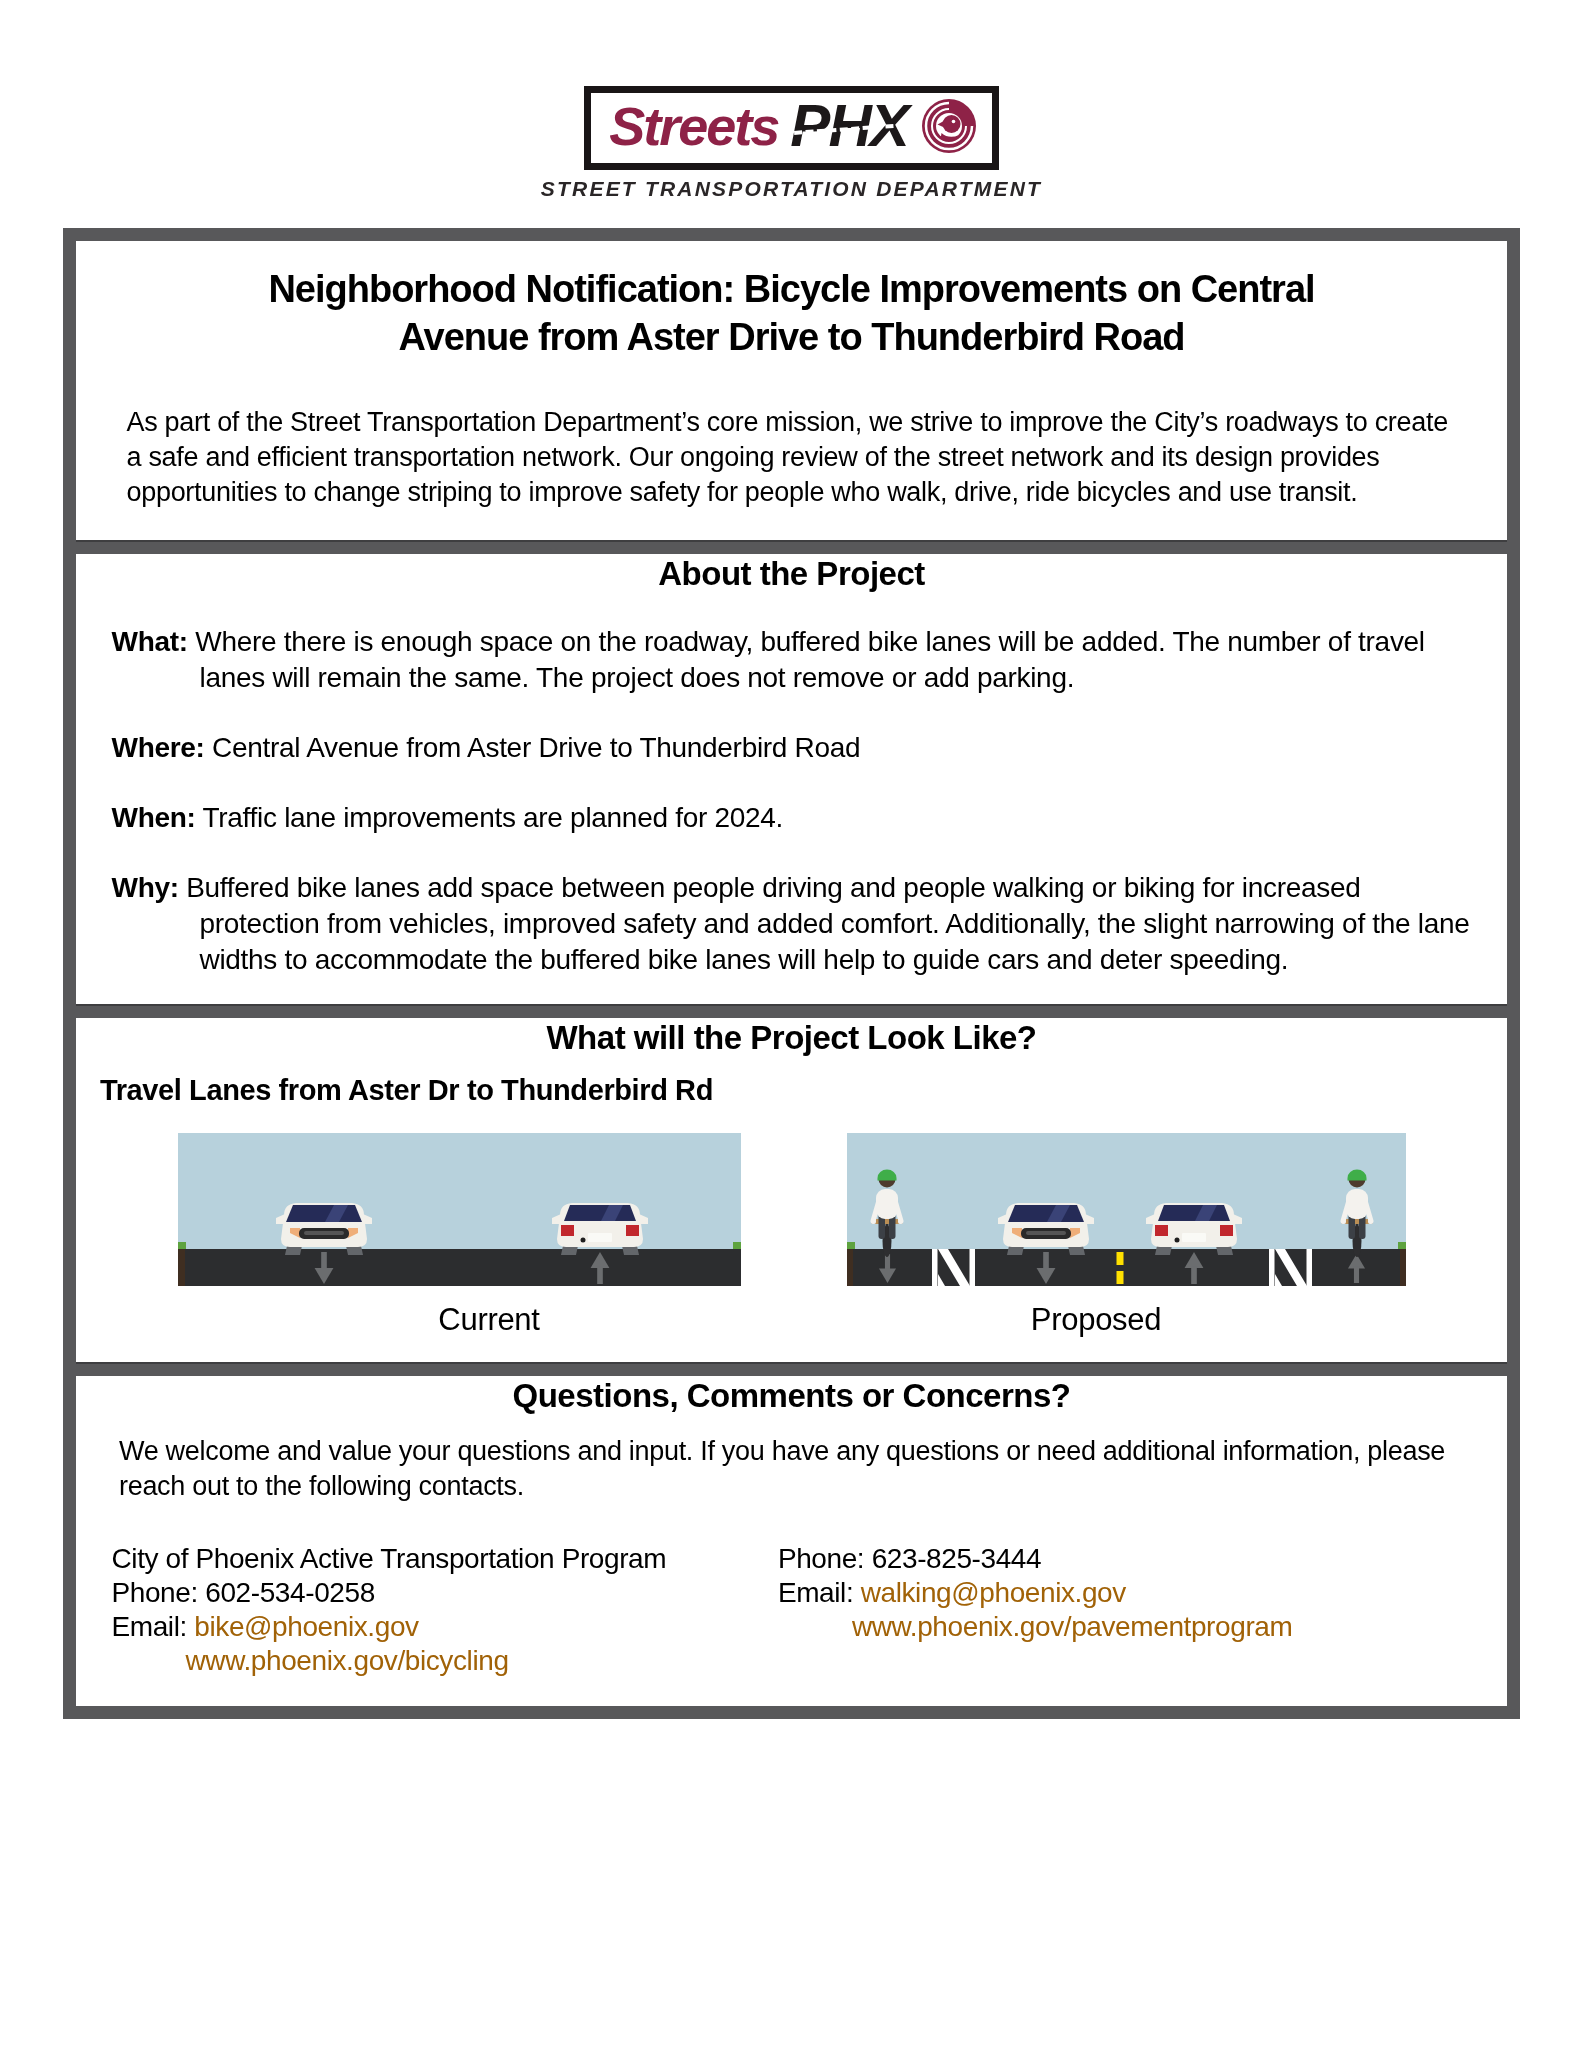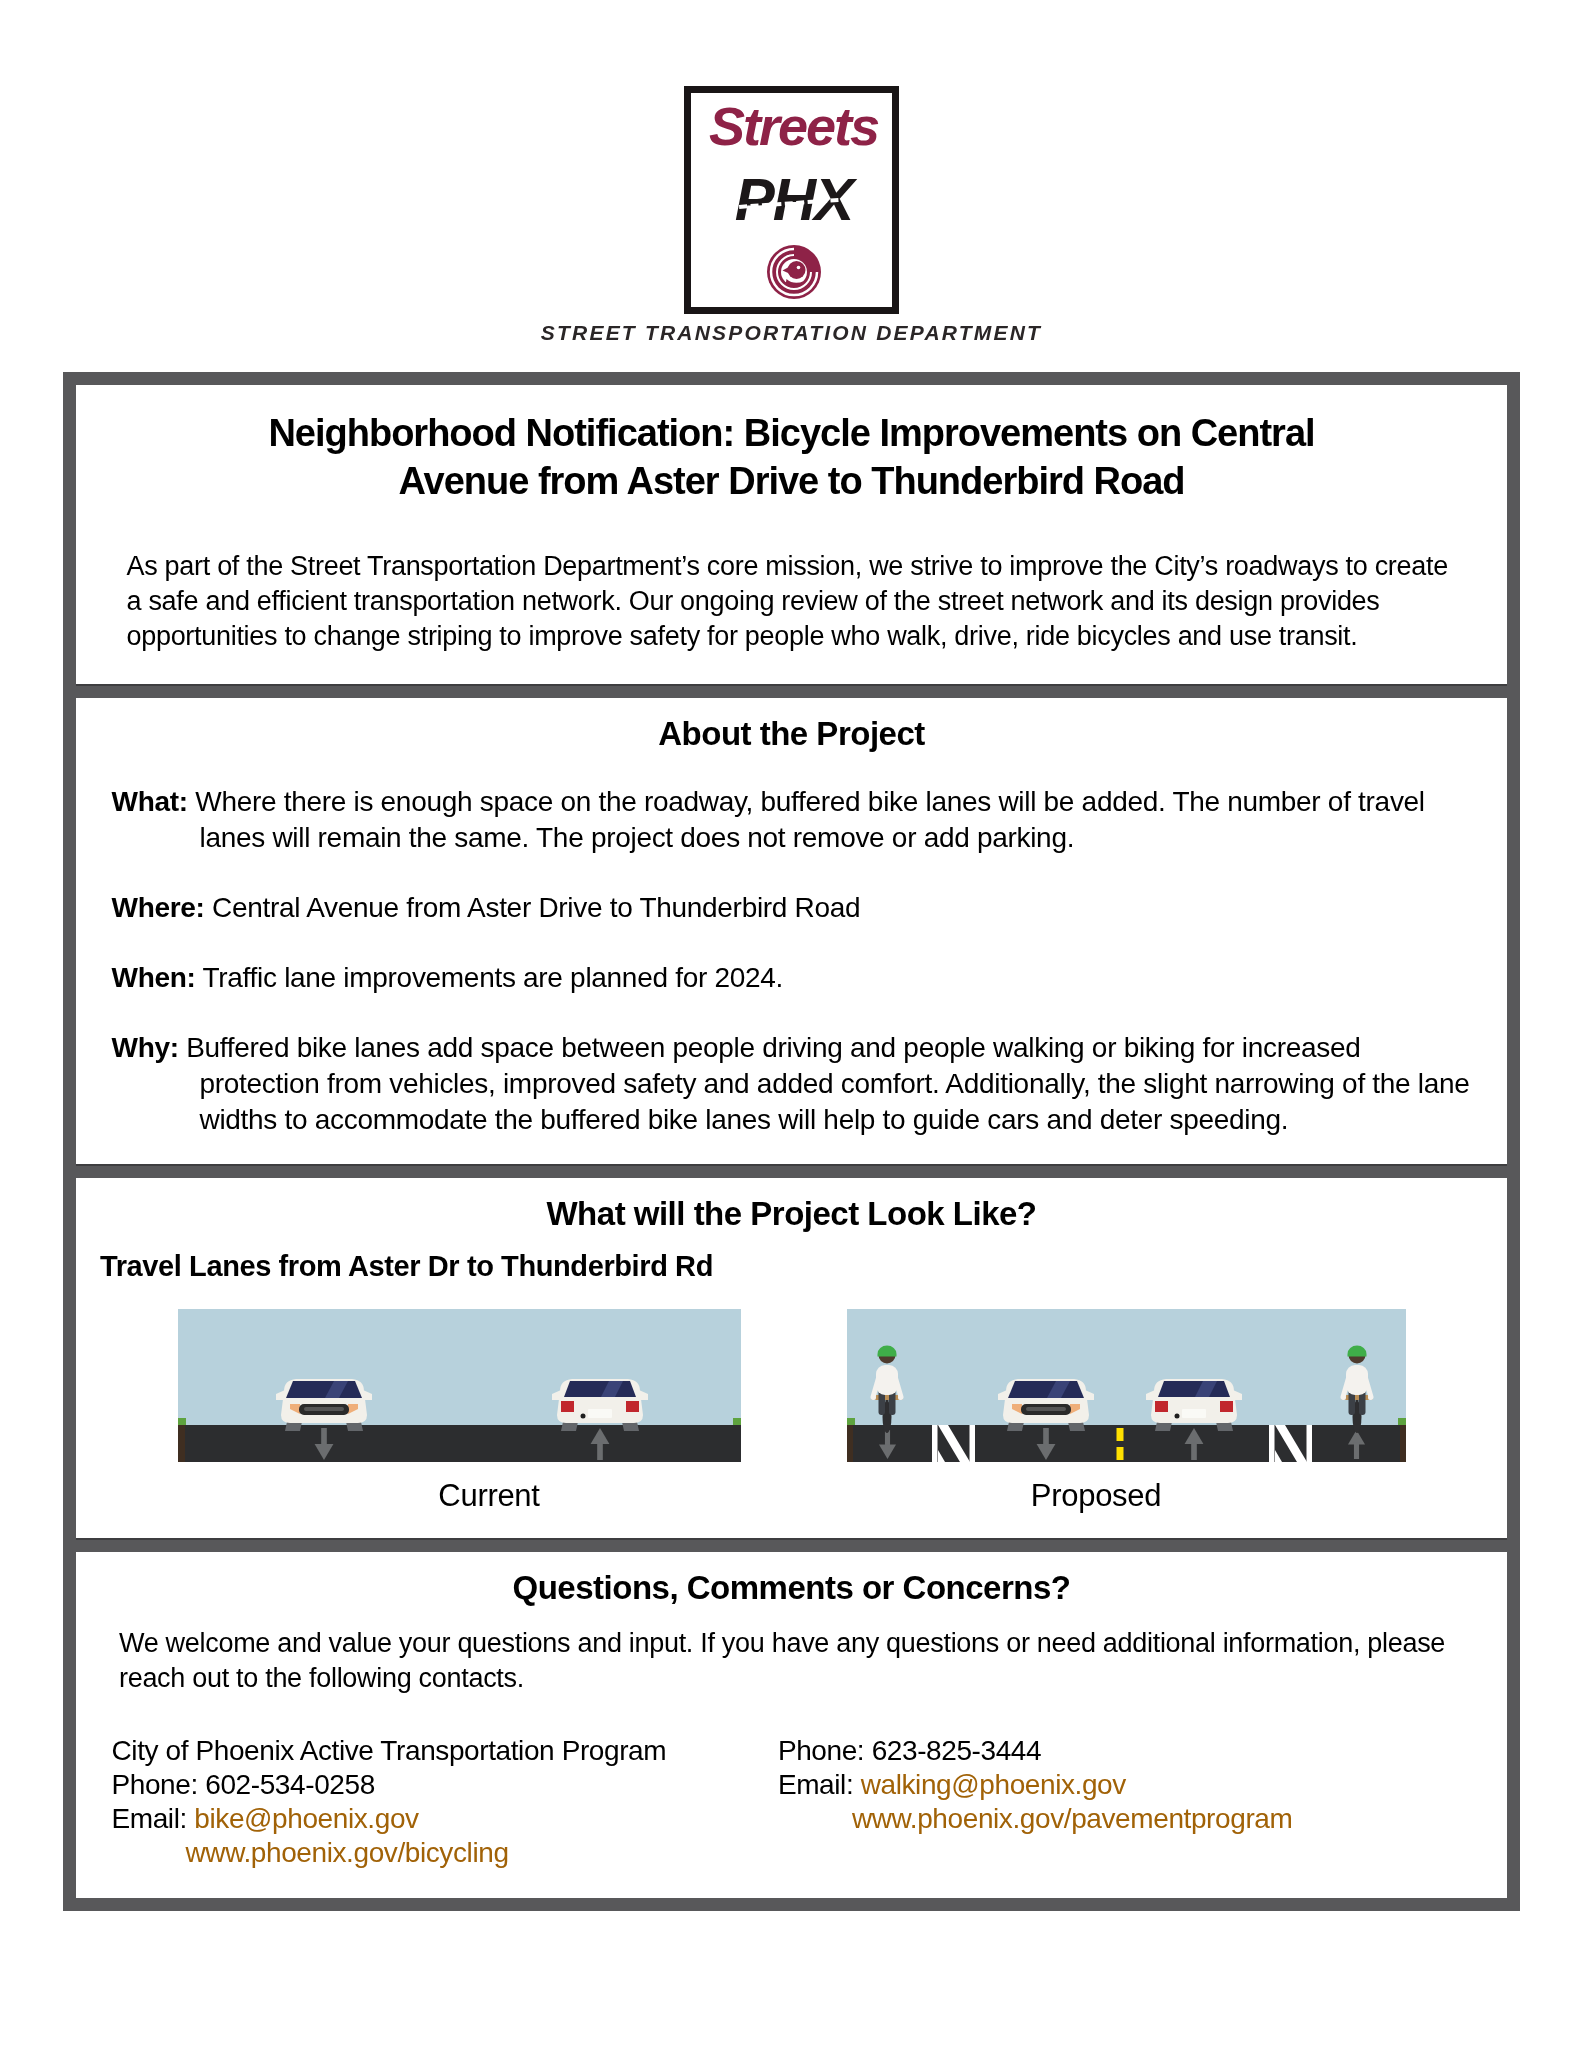--- a/index.html
+++ b/index.html
@@ -6,21 +6,21 @@
   html,body { background:#ffffff; }
   body {
     width:1583px; height:2048px; position:relative; overflow:hidden;
     font-family:"Liberation Sans", sans-serif; color:#000;
   }
 
   
   .logo-block { width:100%; text-align:center; padding-top:86px; }
   .logo-box {
     display:inline-flex; align-items:center; gap:12px;
-    border:7px solid #191516; background:#fff; padding:2px 14px 6px 18px;flex-direction:column;
+    border:7px solid #191516; background:#fff; padding:2px 14px 6px 18px;
   }
   .logo-streets {
     font-style:italic; font-weight:bold; font-size:54px; color:#8e2247;
     letter-spacing:-2px; line-height:62px;
   }
   .logo-phx-wrap { position:relative; display:inline-block; }
   .logo-phx {
     font-style:italic; font-weight:bold; font-size:60px; color:#1c1819;
     letter-spacing:-2px; line-height:62px;
   }
@@ -44,21 +44,21 @@
   h1.doc-title {
     font-size:38px; line-height:48px; font-weight:bold; text-align:center;
     letter-spacing:-1px; max-width:1100px; margin:24px auto 0;
   }
   .intro {
     font-size:27px; line-height:35px; max-width:1330px;
     margin:44px auto 30px; letter-spacing:-0.3px;
   }
   h2.sec-head {
     font-size:33px; line-height:40px; font-weight:bold; text-align:center;
-    letter-spacing:-0.5px; padding-top:16px;
+    letter-spacing:-0.5px; 
   }
 
   
   .about-list { max-width:1360px; margin:30px auto 26px; }
   .about-item {
     font-size:28px; line-height:36px; letter-spacing:-0.3px;
     padding-left:88px; text-indent:-88px; margin-bottom:34px;
   }
   .about-item:last-child { margin-bottom:26px; }
   .about-label { font-weight:bold; }

